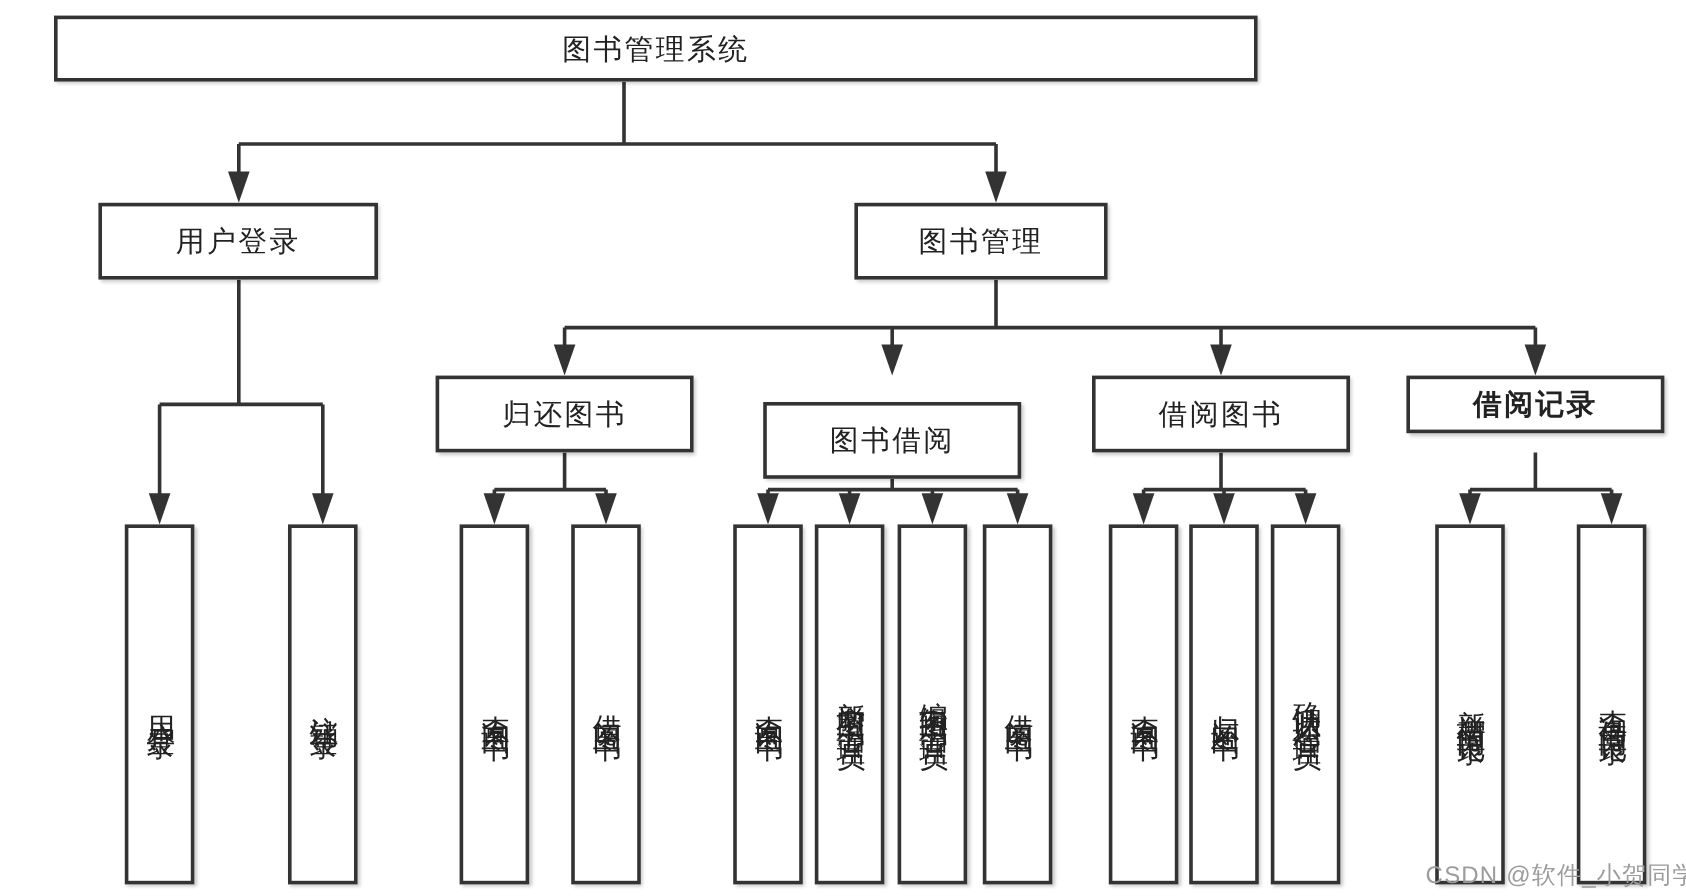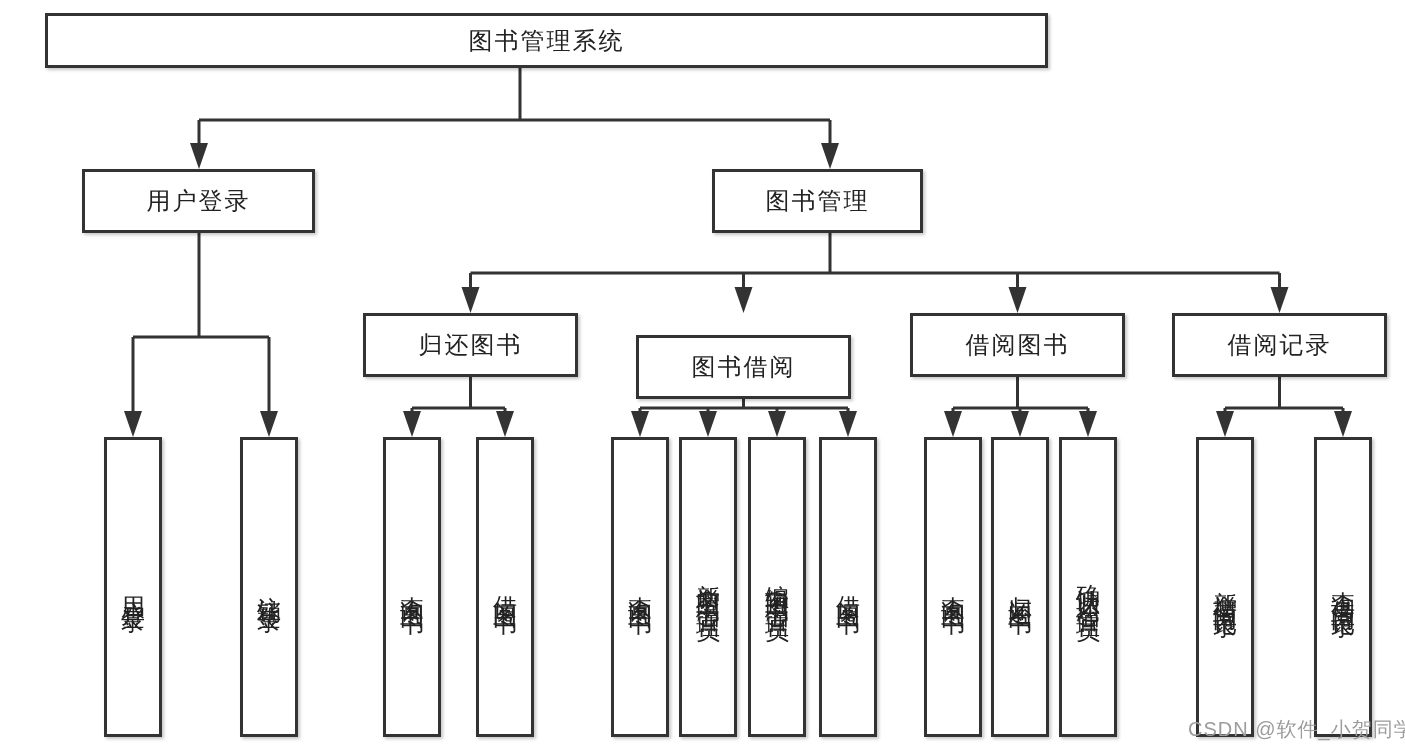--- a/index.html
+++ b/index.html
@@ -87,21 +87,21 @@
   </svg>
 
   <div class="node h" style="left:20px; top:13px; width:1003px; height:55px;margin-left:25px;">图书管理系统</div>
 
   <div class="node h" style="left:82px; top:169px; width:233px; height:64px;">用户登录</div>
   <div class="node h" style="left:712px; top:169px; width:211px; height:64px;">图书管理</div>
 
   <div class="node h" style="left:363px; top:313px; width:215px; height:64px;">归还图书</div>
   <div class="node h" style="left:636px; top:313px; width:215px; height:64px;margin-top:22px;">图书借阅</div>
   <div class="node h" style="left:910px; top:313px; width:215px; height:64px;">借阅图书</div>
-  <div class="node h" style="left:1172px; top:313px; width:215px; height:64px;">借阅记录</div>
+  <div class="node h" style="left:1172px; top:313px; width:215px; height:48px;font-weight:bold;">借阅记录</div>
 
   <div class="node v" style="left:104px; top:437px; width:58px; height:300px;">用户登录</div>
   <div class="node v" style="left:240px; top:437px; width:58px; height:300px;">注销登录</div>
 
   <div class="node v" style="left:383px; top:437px; width:58px; height:300px;">查询图书</div>
   <div class="node v" style="left:476px; top:437px; width:58px; height:300px;">借阅图书</div>
 
   <div class="node v" style="left:611px; top:437px; width:58px; height:300px;">查询图书</div>
   <div class="node v" style="left:679px; top:437px; width:58px; height:300px;">新增图书（管理员）</div>
   <div class="node v" style="left:748px; top:437px; width:58px; height:300px;">编辑图书（管理员）</div>

